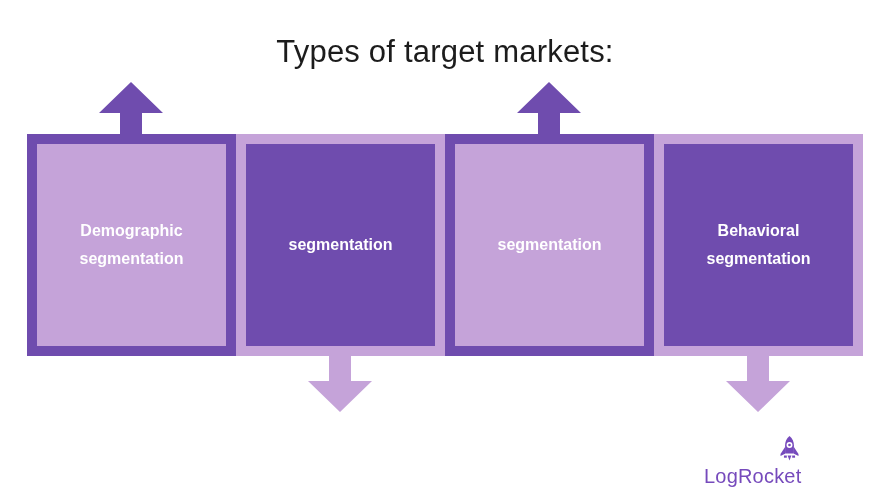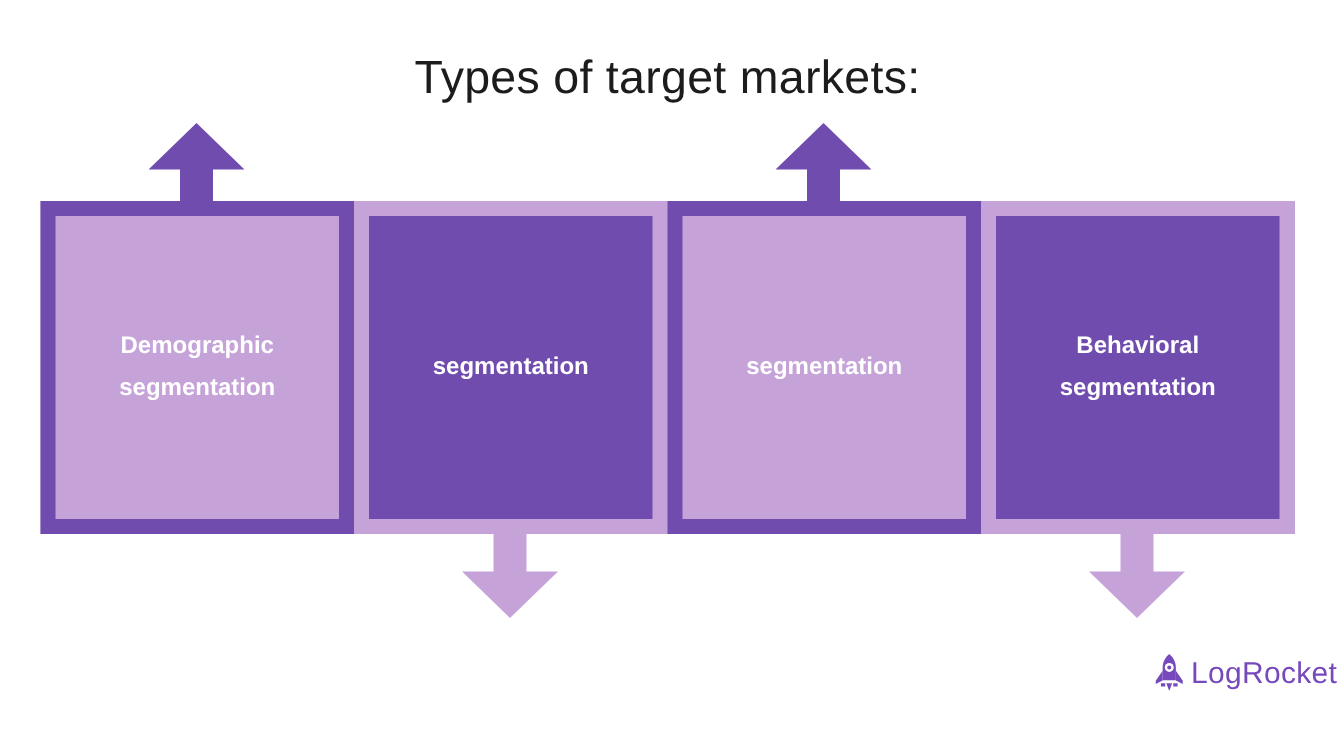--- a/index.html
+++ b/index.html
@@ -62,25 +62,26 @@
   .arrow.up   { top: 82px;  width: 64px; height: 58px; }
   .arrow.down { top: 352px; width: 64px; height: 60px; }
   .arrow.up polygon   { fill: var(--dark-purple, #6f4cae); }
   .arrow.down polygon { fill: var(--light-purple, #c5a3d9); }
   .arrow.up.pos-1   { left: 99px; }
   .arrow.up.pos-3   { left: 517px; }
   .arrow.down.pos-2 { left: 308px; }
   .arrow.down.pos-4 { left: 726px; }
   .logo {
     position: absolute;
-    left: 768px;
+    left: 704px;
     top: 436px;
     display: flex;
-    align-items: center;
+    align-items: flex-end;
     gap: 3px;
+    flex-direction: column;
   }
   .logo .rocket { width: 23px; height: 26px; }
   .logo .rocket path, .logo .rocket circle.dot { fill: var(--logo-purple, #764abc); }
   .logo-text {
     font-size: 20px;
     font-weight: 500;
     color: var(--logo-purple, #764abc);
     letter-spacing: 0.2px;
   }
 </style>

